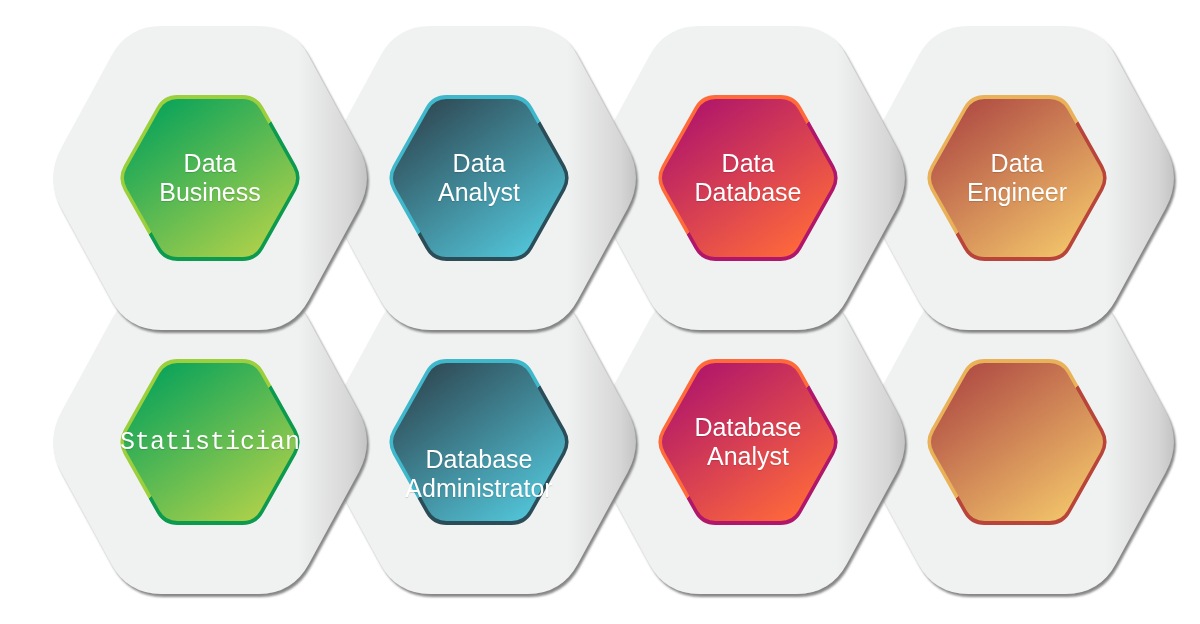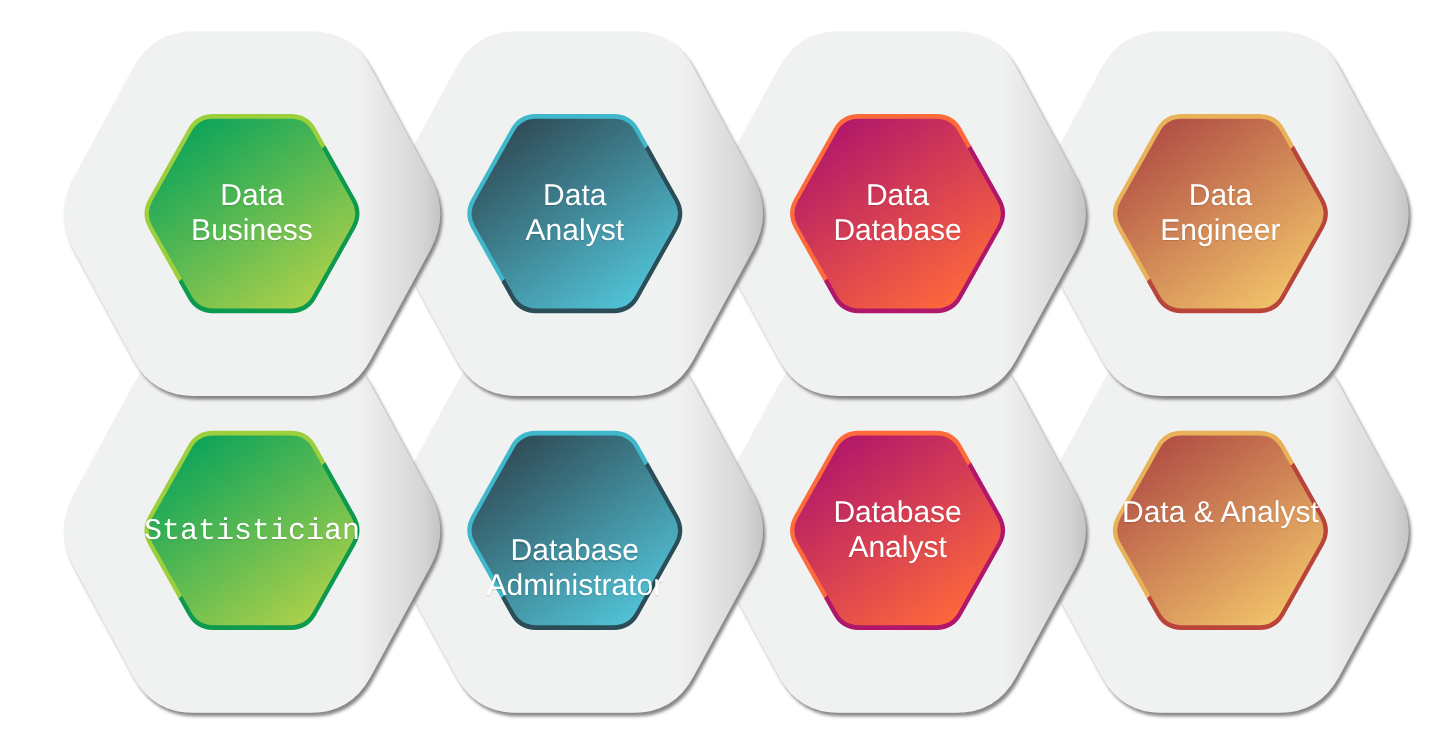--- a/index.html
+++ b/index.html
@@ -141,16 +141,15 @@
       </div>
       <div class="label" style="left: 479px; top: 413px; margin-top: 32px;">
         <span>Database</span>
         <span>Administrator</span>
       </div>
       <div class="label" style="left: 748px; top: 413px;">
         <span>Database</span>
         <span>Analyst</span>
       </div>
       <div class="label" style="left: 1017px; top: 413px;">
-        <span>Data &amp; Analyst</span>
       </div>
     </div>
 </div>
 
 </body></html>

